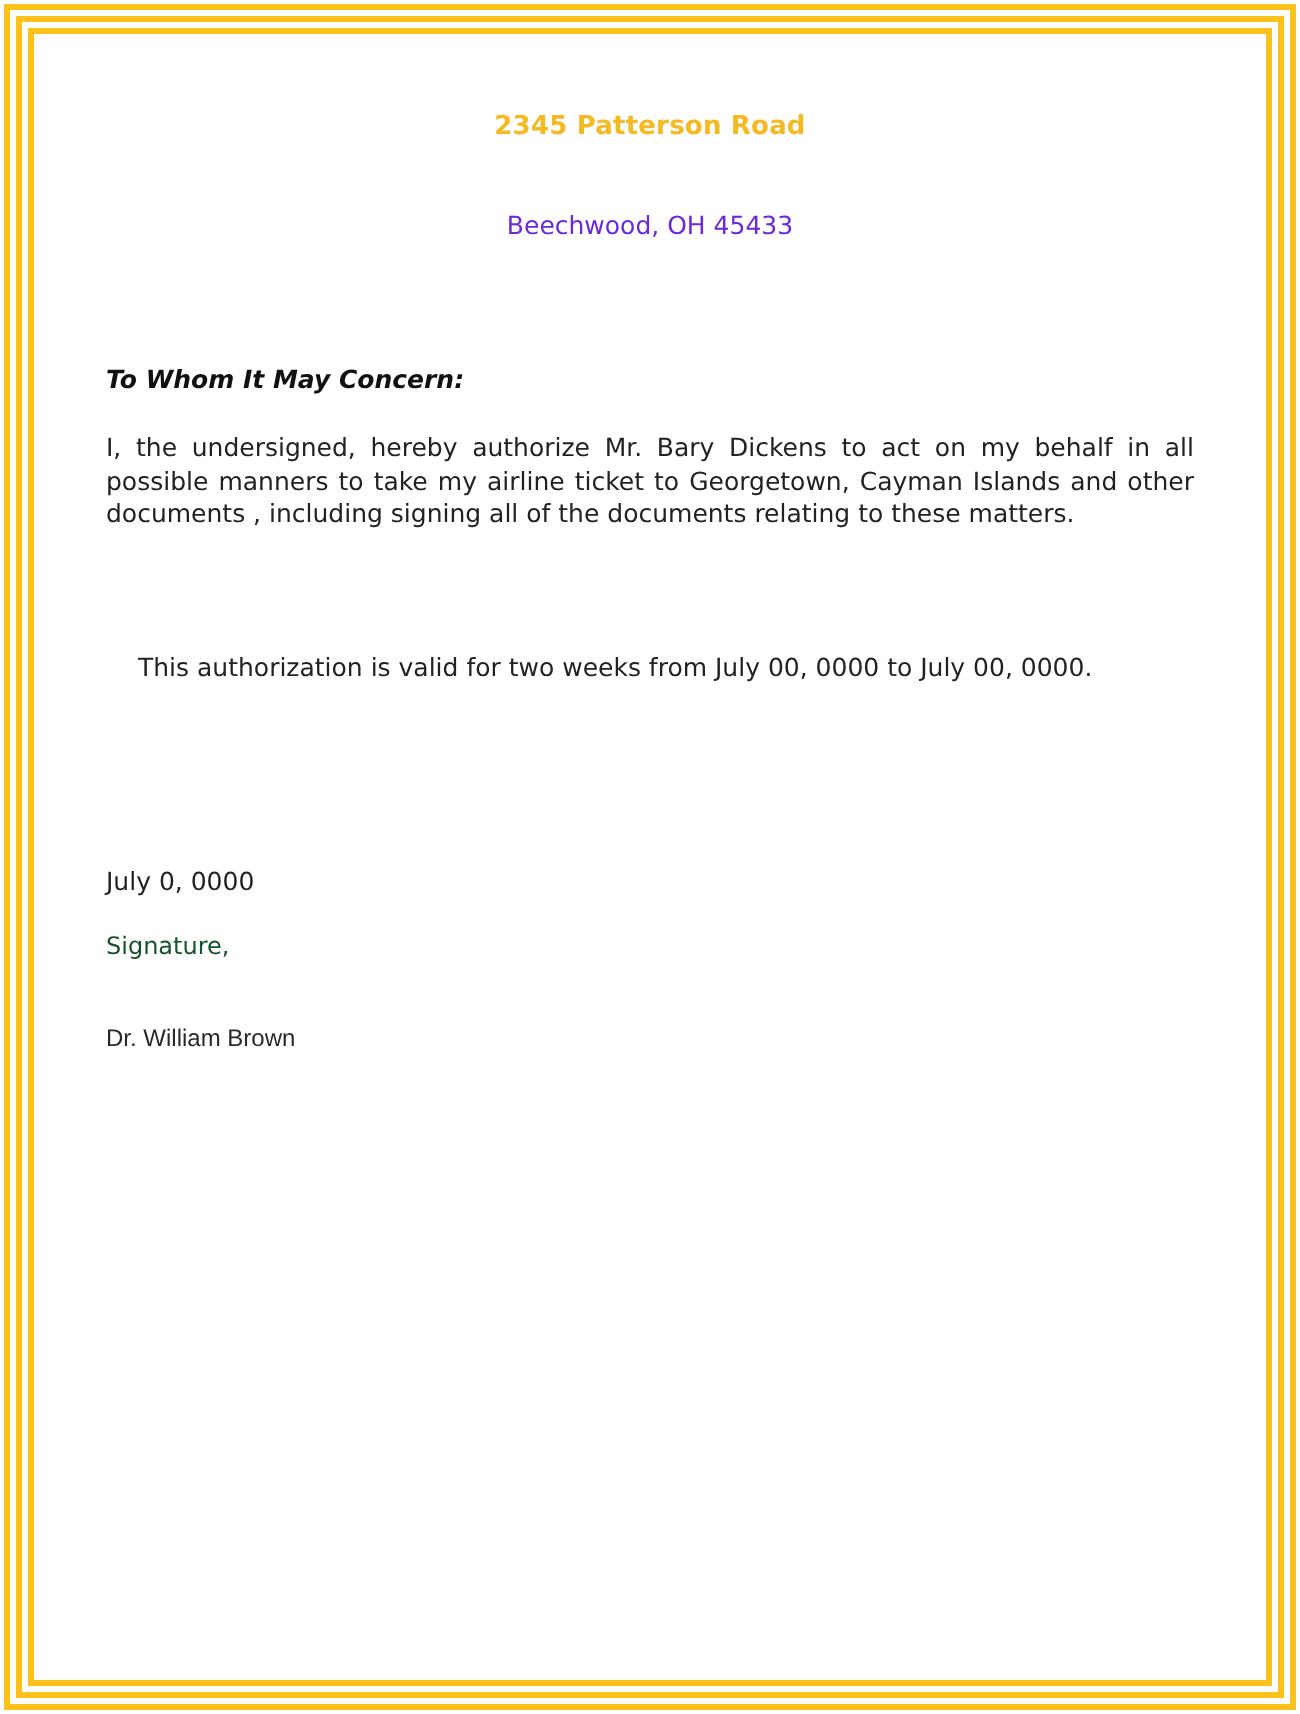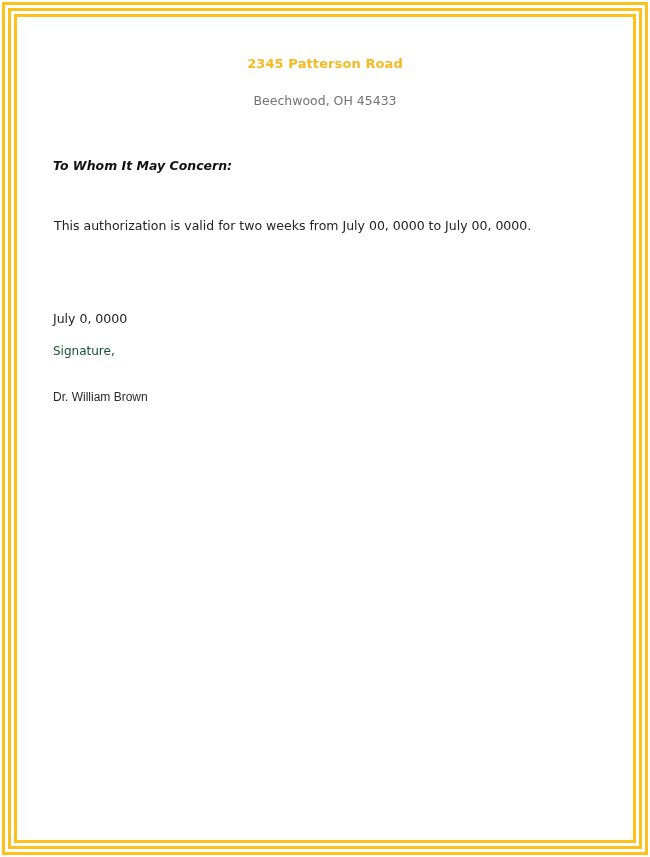--- a/index.html
+++ b/index.html
@@ -61,22 +61,22 @@
     font-size: 13px;
     font-weight: bold;
     color: #F5B921;
     letter-spacing: 0.1px;
     margin: 0;
     padding-top: 36px;
   }
 
   .city-line {
     font-size: 12.5px;
-    color: #737373;
-    margin: 4px;
+    color: #6d28d9;
+    margin: 16px;
     padding-top: 18px;
   }
 
   .header-date {
     font-size: 12.5px;
     color: #222222;
     margin: 0;
     padding-top: 17px;
   }
 
@@ -99,21 +99,21 @@
     text-align: justify;
     line-height: 1.32;
     margin: 0;
     padding-top: 19px;
   }
 
   .validity-line {
     font-size: 12.5px;
     color: #222222;
     line-height: 1.32;
-    margin: 1px;
+    margin: 16px;
     padding-top: 44px;
   }
 
   .closing-date {
     font-size: 12.5px;
     color: #222222;
     margin: 0;
     padding-top: 75px;
   }
 
@@ -144,20 +144,21 @@
   <div class="content">
 
     <div class="heading-block">
       <p class="letter-title">2345 Patterson Road</p>
       <p class="city-line">Beechwood, OH 45433</p>
     </div>
 
     <div class="body-area">
       <p class="salutation">To Whom It May Concern:</p>
 
+      <p class="body-paragraph">I, the undersigned, hereby authorize Mr. Bary Dickens to act on my behalf in all possible manners to take my airline ticket to Georgetown, Cayman Islands and other documents , including signing  all of the documents relating to these matters.</p>
 
       <p class="validity-line">This authorization is valid for two weeks from July 00, 0000 to July 00, 0000.</p>
 
       <p class="closing-date">July 0, 0000</p>
 
       <p class="signature-label">Signature,</p>
 
       <p class="signer-name">Dr. William Brown</p>
     </div>
 

